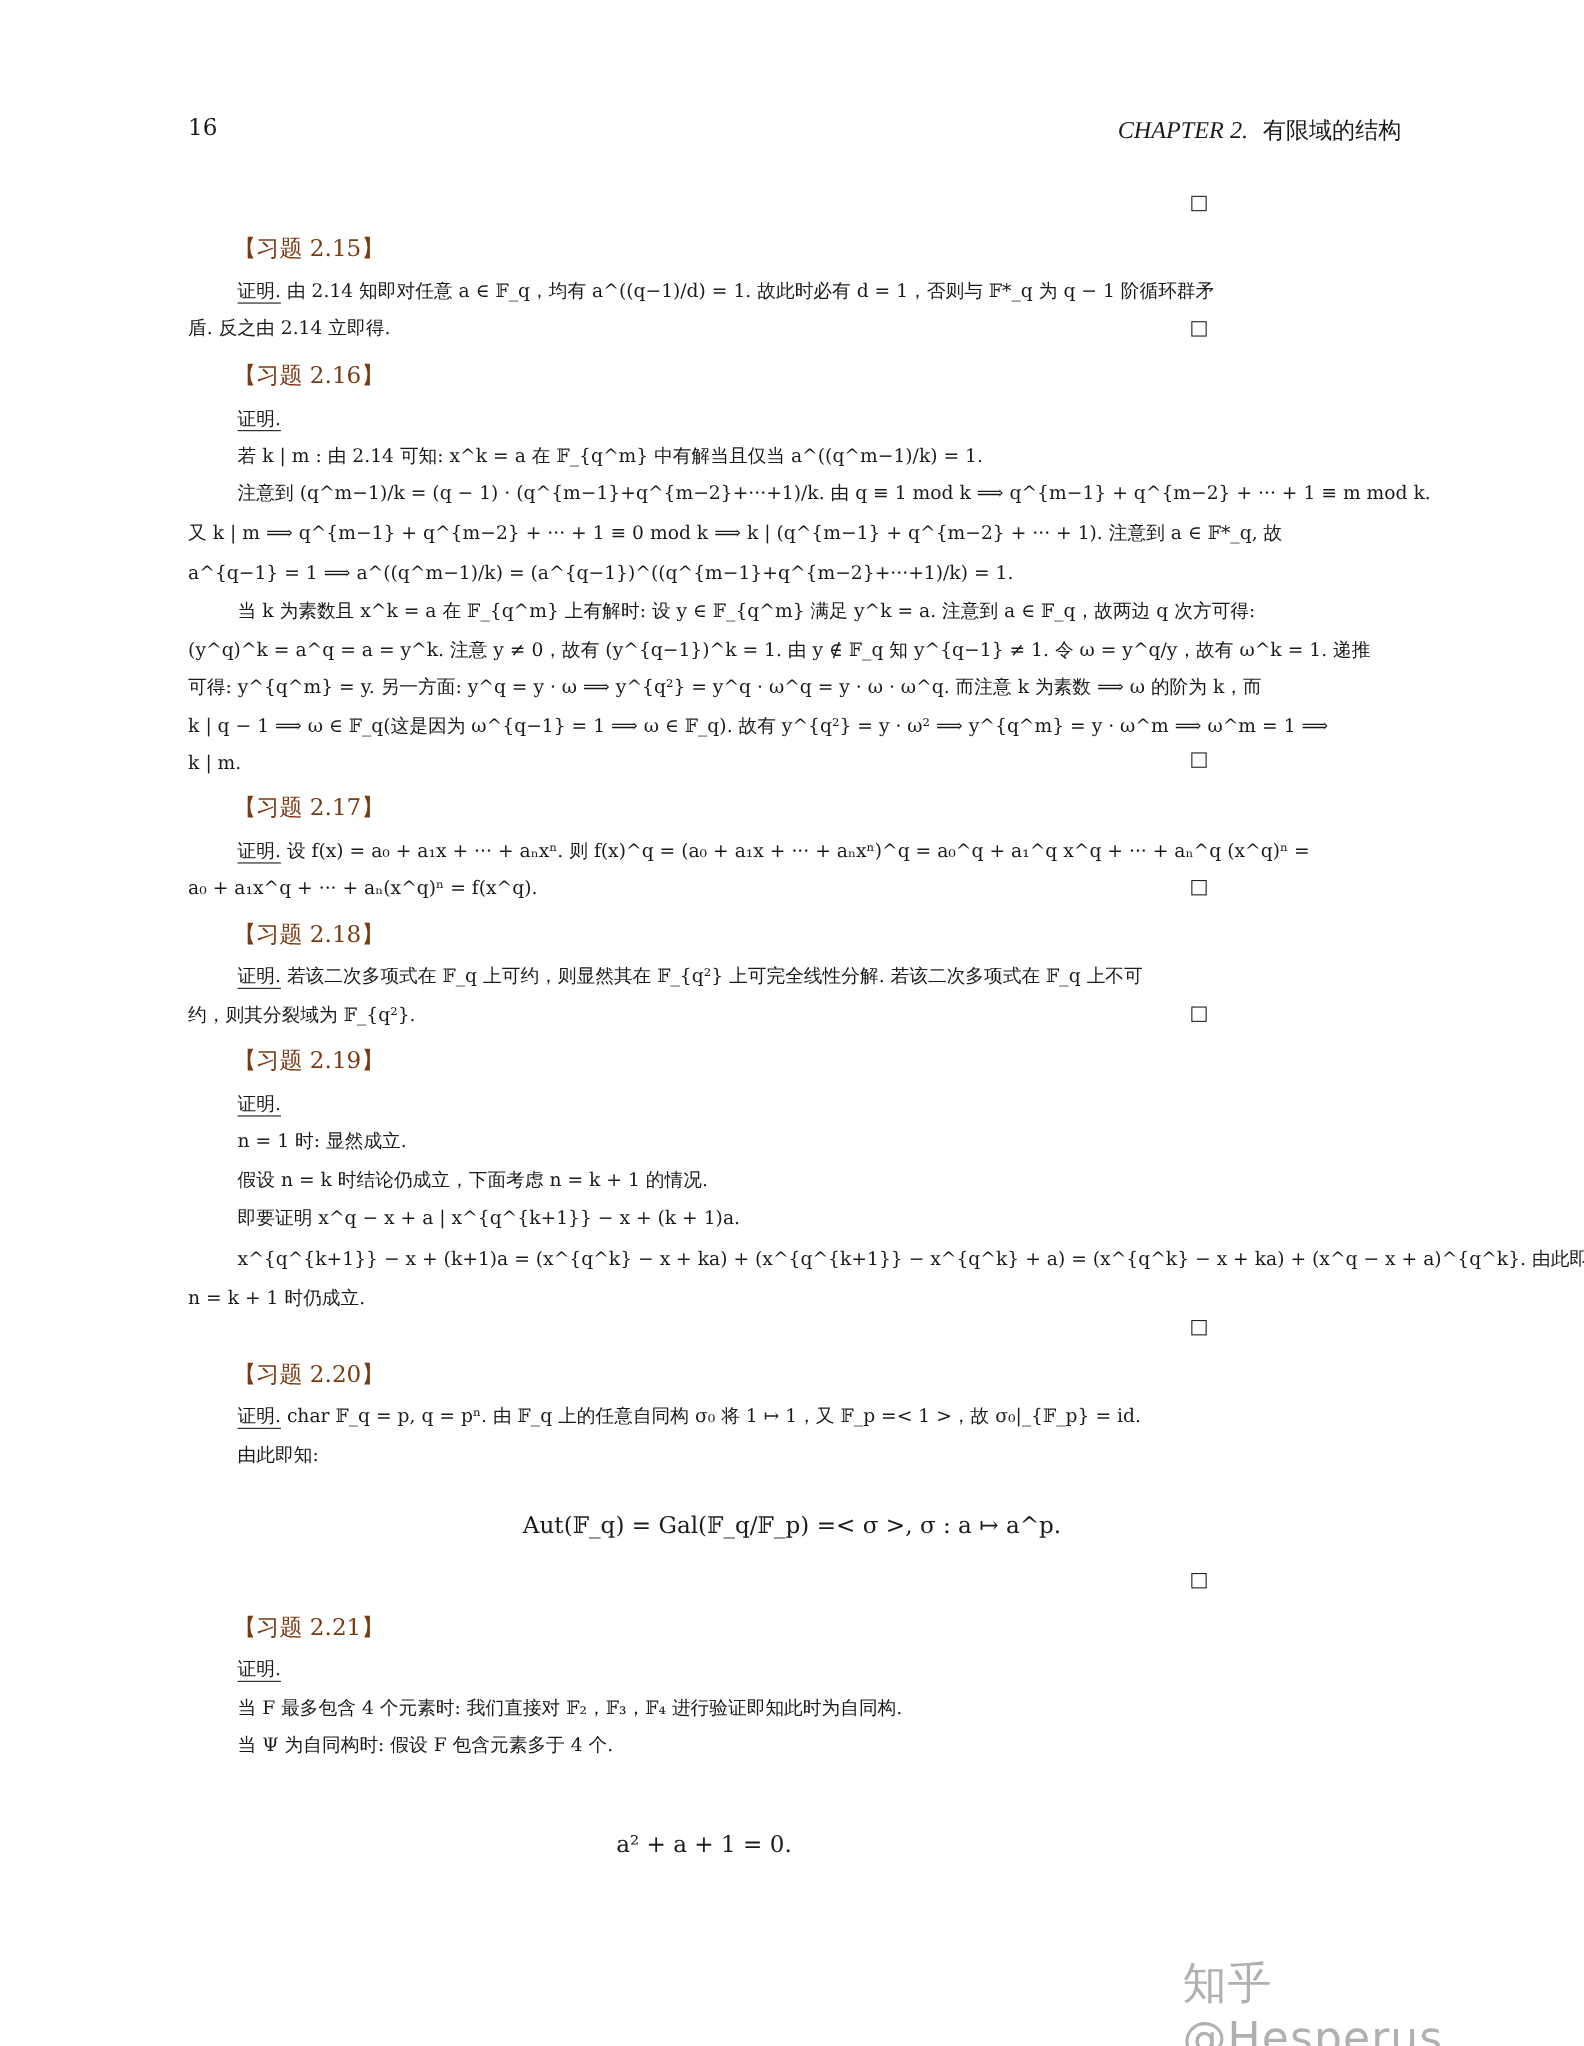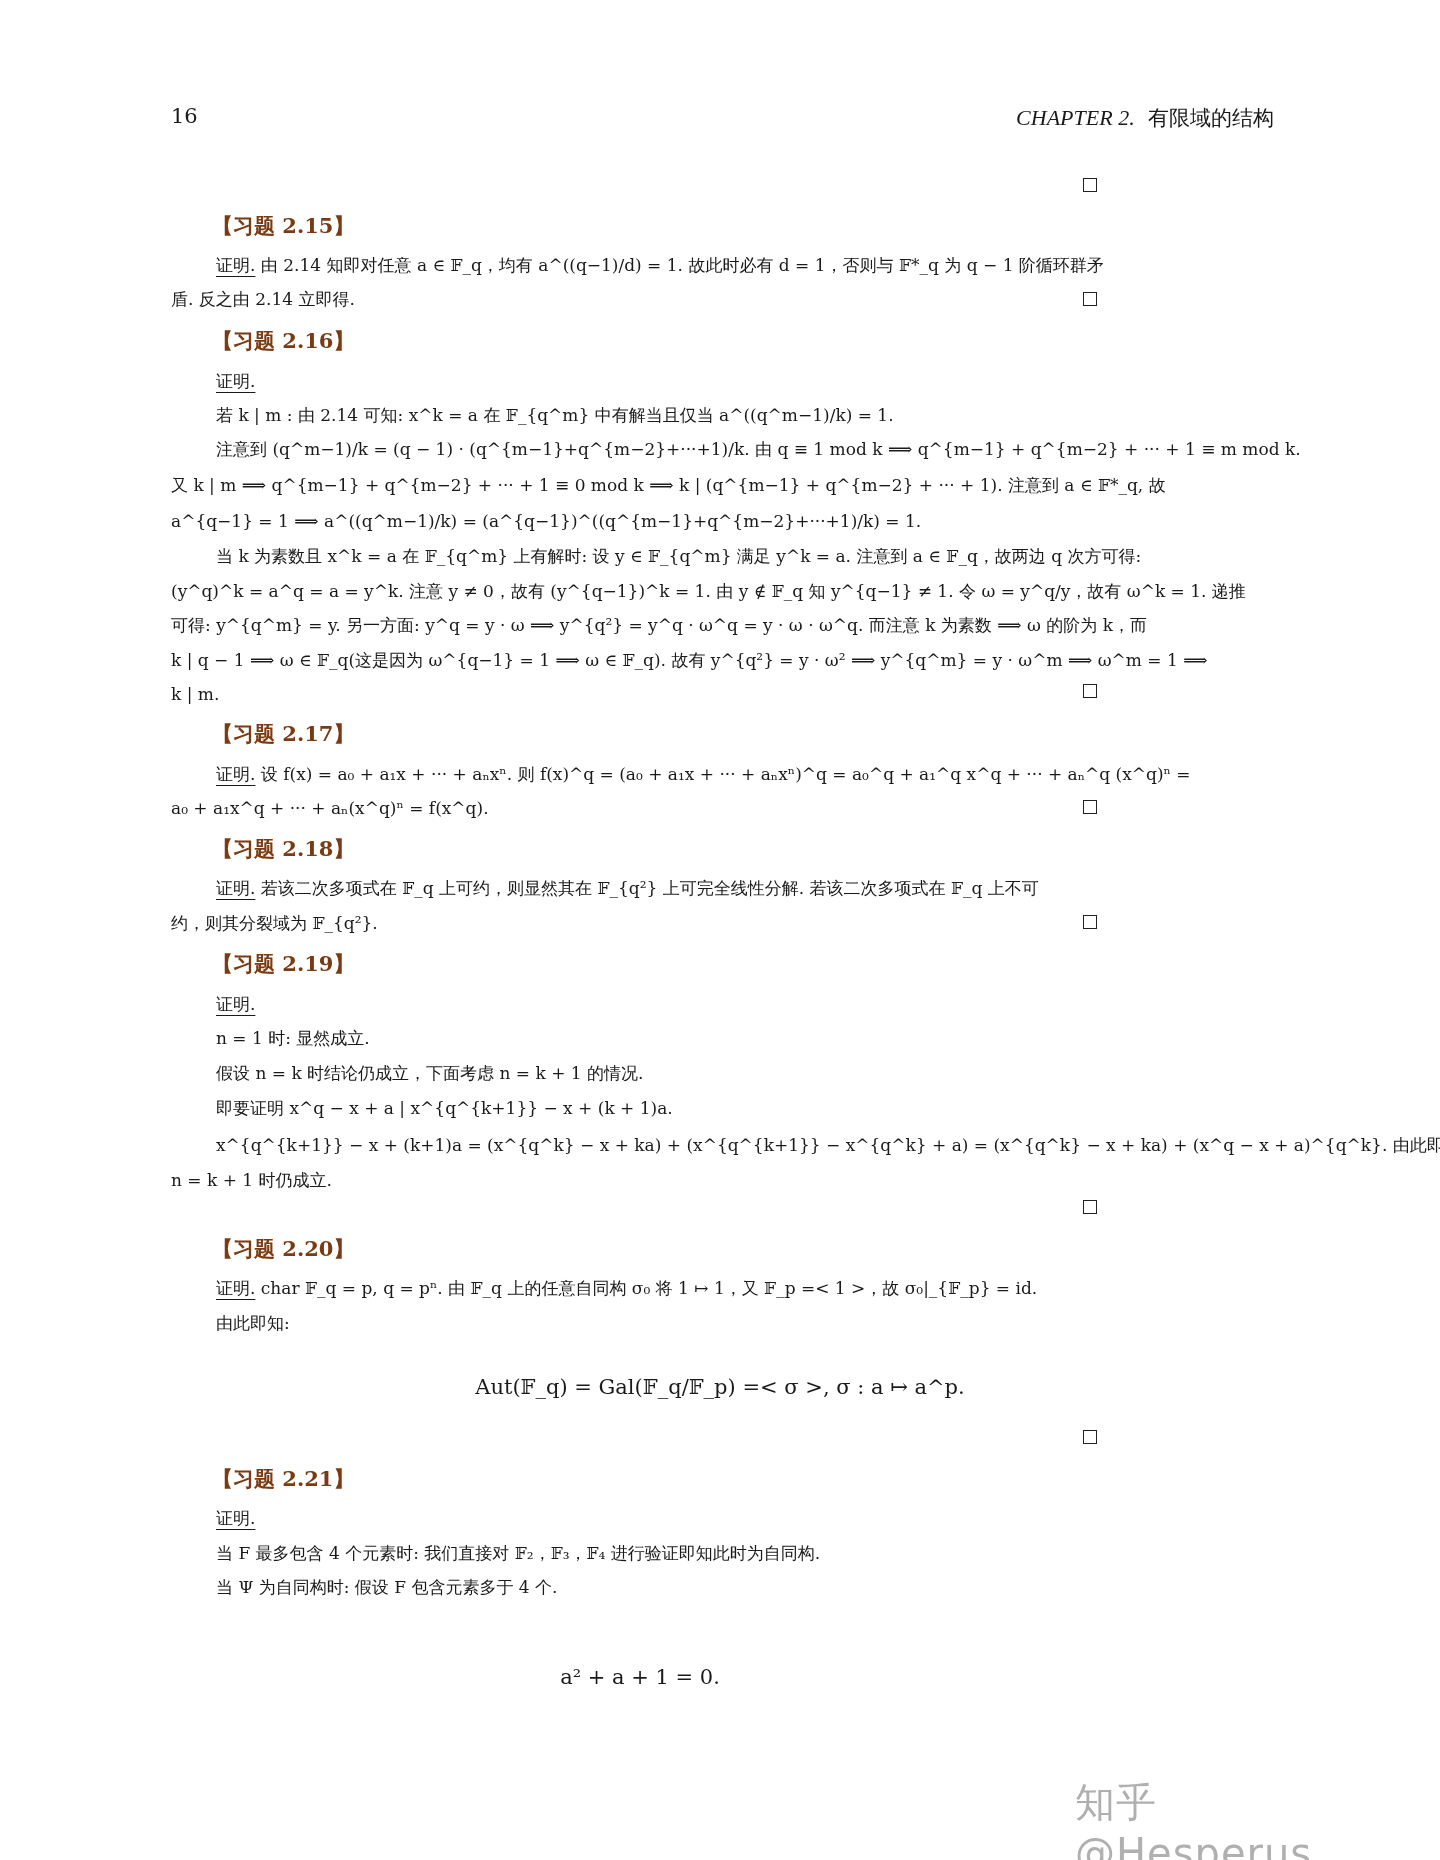--- a/index.html
+++ b/index.html
@@ -10,21 +10,21 @@
   }
   .page { position: absolute; left: 0; top: 0; width: 1260px; height: 1860px; }
   .header { position: absolute; top: 104px; left: 171px; width: 1103px; height: 30px;
     font-size: 21px; }
   .header .pnum { position: absolute; left: 0; top: 0; }
   .header .run { position: absolute; right: 0; top: 0; }
   .header .run i { font-style: italic; font-family: "Liberation Serif", serif; font-size: 22px; margin-top: 48px; }
   .qed { position: absolute; width: 14px; height: 14px; border: 1.4px solid #222; box-sizing: border-box; right: 163px; }
   .line { position: absolute; left: 171px; width: 1103px; font-size: 17px; line-height: 30px; white-space: nowrap; }
   .indent { left: 216px; }
-  .heading { position: absolute; left: 212px; font-size: 21px; font-weight: bold; color: #7a3a12; }
+  .heading { position: absolute; left: 212px; font-size: 21px; font-weight: normal; color: #7a3a12; }
   .proof-label { text-decoration: underline; text-underline-offset: 5px; font-weight: normal; }
   .center { position: absolute; left: 0; width: 1440px; text-align: center; font-size: 21px; }
   .watermark { position: absolute; left: 1075px; top: 1775px; font-family: "DejaVu Sans", sans-serif;
     font-size: 40px; color: #b0b0b0; letter-spacing: 1px; }
 </style>
 </head>
 <body>
 
 <div class="page">
 

